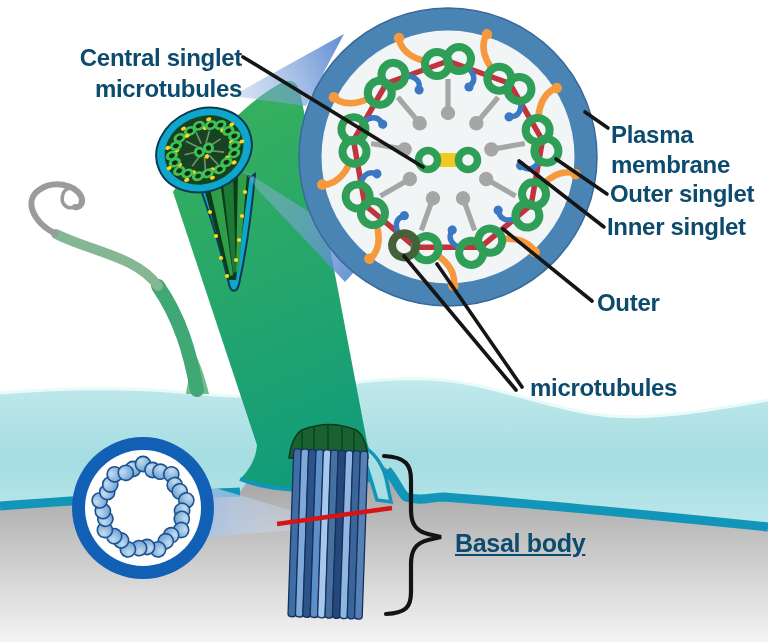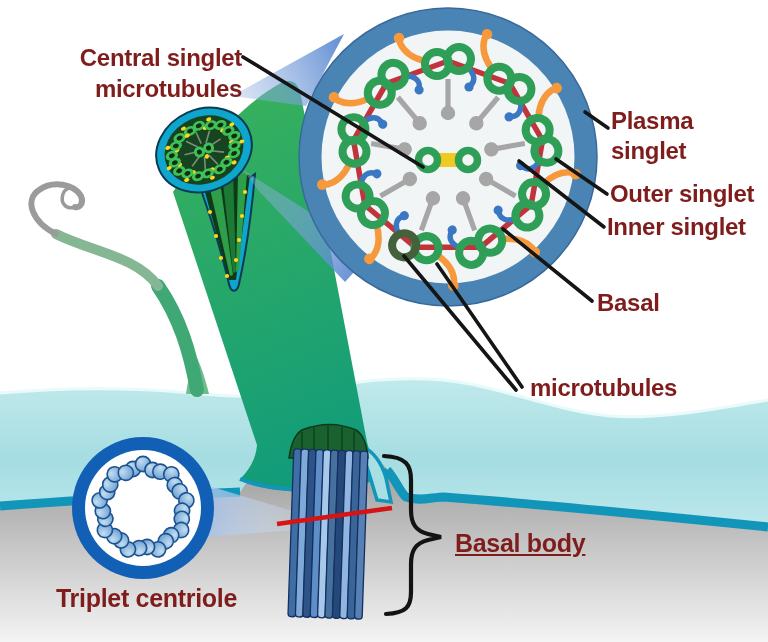--- a/index.html
+++ b/index.html
@@ -1,22 +1,22 @@
 <!DOCTYPE html>
 <html><head>
 <meta charset="utf-8">
 <style>
   html,body{margin:0;padding:0;background:#ffffff;}
   .stage{position:relative;width:768px;height:642px;background:#ffffff;overflow:hidden;
          font-family:"Liberation Sans",sans-serif;}
   .stage svg{position:absolute;left:0;top:0;}
-  .lbl{position:absolute;font-weight:bold;font-size:24px;color:#7f1d1d;
+  .lbl{position:absolute;font-weight:bold;font-size:24px;color:#0c4a6e;
        line-height:30px;white-space:nowrap;letter-spacing:-0.3px;}
   #lbl-central{left:60px;top:42px;width:182px;text-align:right;line-height:31px;}
-  #lbl-plasma{left:611px;top:106px;}
+  #lbl-plasma{left:611px;top:120px;}
   #lbl-outer{left:610px;top:179px;}
   #lbl-inner{left:607px;top:212px;}
   #lbl-nexin{left:597px;top:288px;}
   #lbl-micro{left:530px;top:373px;}
   #lbl-basal{left:455px;top:528px;font-size:25px;text-decoration:underline;}
   #lbl-triplet{left:56px;top:583px;font-size:25px;}
 </style>
 </head>
 <body>
 
@@ -259,22 +259,21 @@
     <line x1="437" y1="264" x2="522" y2="387"></line>
   </g>
 </svg>
 
 <div class="lbl" id="lbl-central">
   <div>Central singlet</div>
   <div>microtubules</div>
 </div>
 <div class="lbl" id="lbl-plasma">
   <div>Plasma</div>
-  <div>singlet</div>
+  <div>membrane</div>
 </div>
 <div class="lbl" id="lbl-outer">Outer singlet</div>
 <div class="lbl" id="lbl-inner">Inner singlet</div>
-<div class="lbl" id="lbl-nexin">Basal</div>
+<div class="lbl" id="lbl-nexin">Outer</div>
 <div class="lbl" id="lbl-micro">microtubules</div>
 <div class="lbl" id="lbl-basal">Basal body</div>
-<div class="lbl" id="lbl-triplet">Triplet centriole</div>
 
 </div>
 
 </body></html>

